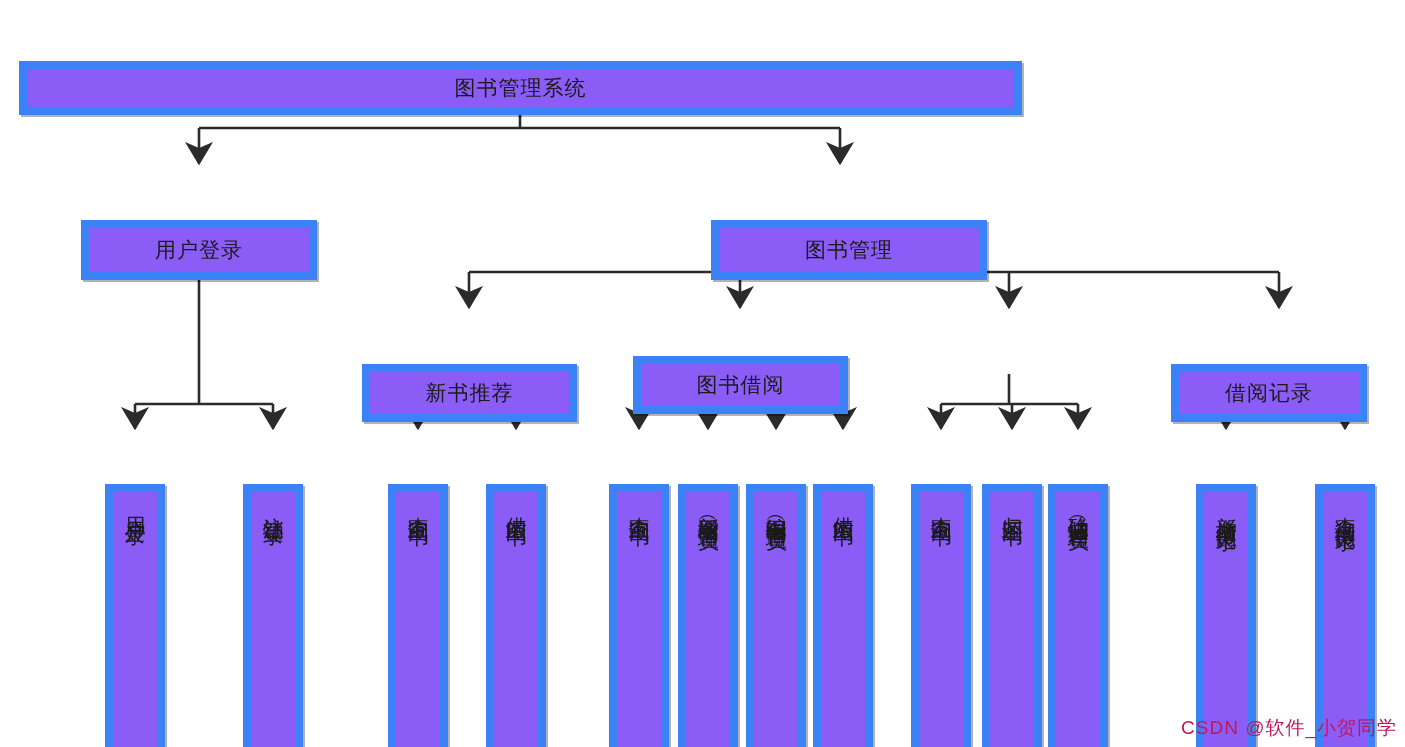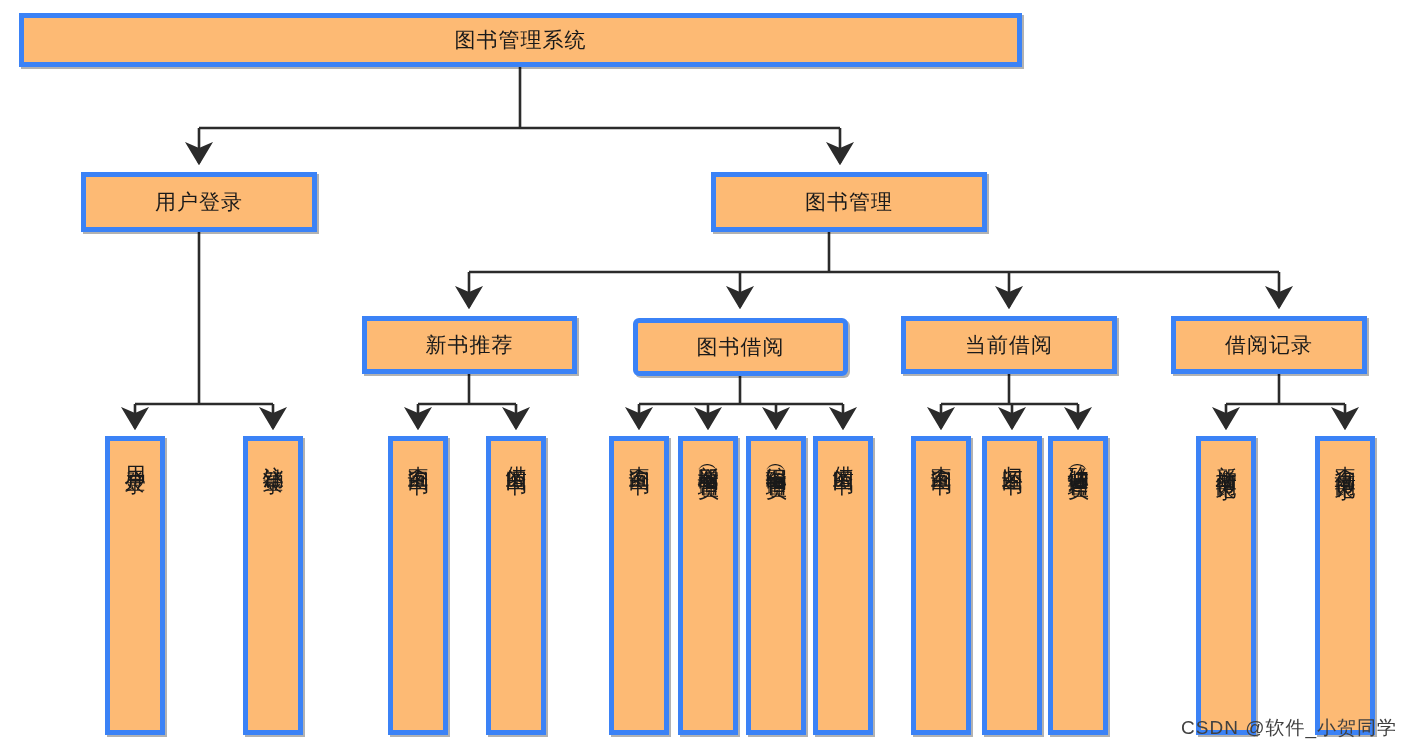--- a/index.html
+++ b/index.html
@@ -5,47 +5,48 @@
   html,body{margin:0;padding:0;background:#ffffff;}
   body{
     width:1405px;height:747px;overflow:hidden;
     font-family:"Liberation Sans","DejaVu Sans",sans-serif;
   }
   #diagram-root{position:relative;width:1405px;height:747px;background:#fff;}
   svg#flow{position:absolute;left:0;top:0;width:1405px;height:747px;}
 
   .node-box{
     position:absolute;
-    background:#fdba74;
-    border:5px solid #3b82f6;
+    background:#8b5cf6;
+    border:8px solid #3b82f6;
     box-sizing:border-box;
     box-shadow:2px 2px 0 rgba(0,0,0,0.30);
     display:flex;align-items:center;justify-content:center;
     color:#1a1a1a;
+    margin-top:48px;
   }
   .node-box.h-label{font-size:21px;letter-spacing:1px;}
   .node-box.v-label{padding:6px 0;align-items:flex-start;}
 
   .vtext{
     writing-mode:vertical-rl;
     text-orientation:upright;
     font-size:21px;
     line-height:1.08;
     letter-spacing:3px;
     white-space:nowrap;
     color:#1a1a1a;
     margin-top:2px;
   }
   .vtext.tall{letter-spacing:2px;}
 
   #watermark{
     position:absolute;
     right:8px;bottom:6px;
     font-size:19px;
-    color:#404040;
+    color:#be185d;
     letter-spacing:1px;
     white-space:nowrap;
     pointer-events:none;
   }
 </style>
 </head>
 <body>
 
 <div id="diagram-root">
 
@@ -111,25 +112,22 @@
   <div class="node-box h-label" style="left:81px;top:172px;width:236px;height:60px;">
     <span>用户登录</span>
   </div>
   <div class="node-box h-label" style="left:711px;top:172px;width:276px;height:60px;">
     <span>图书管理</span>
   </div>
 
   <div class="node-box h-label" style="left:362px;top:316px;width:215px;height:58px;justify-content:center;">
     <span>新书推荐</span>
   </div>
-  <div class="node-box h-label" style="left:633px;top:318px;width:215px;height:58px;border-radius:6px;">
+  <div class="node-box h-label" style="left:633px;top:308px;width:215px;height:58px;">
     <span>图书借阅</span>
-  </div>
-  <div class="node-box h-label" style="left:901px;top:316px;width:216px;height:58px;">
-    <span>当前借阅</span>
   </div>
   <div class="node-box h-label" style="left:1171px;top:316px;width:196px;height:58px;">
     <span>借阅记录</span>
   </div>
 
   <div class="node-box v-label" style="left:105px;top:436px;width:60px;height:299px;">
     <span class="vtext">用户登录</span>
   </div>
   <div class="node-box v-label" style="left:243px;top:436px;width:60px;height:299px;">
     <span class="vtext">注销登录</span>

